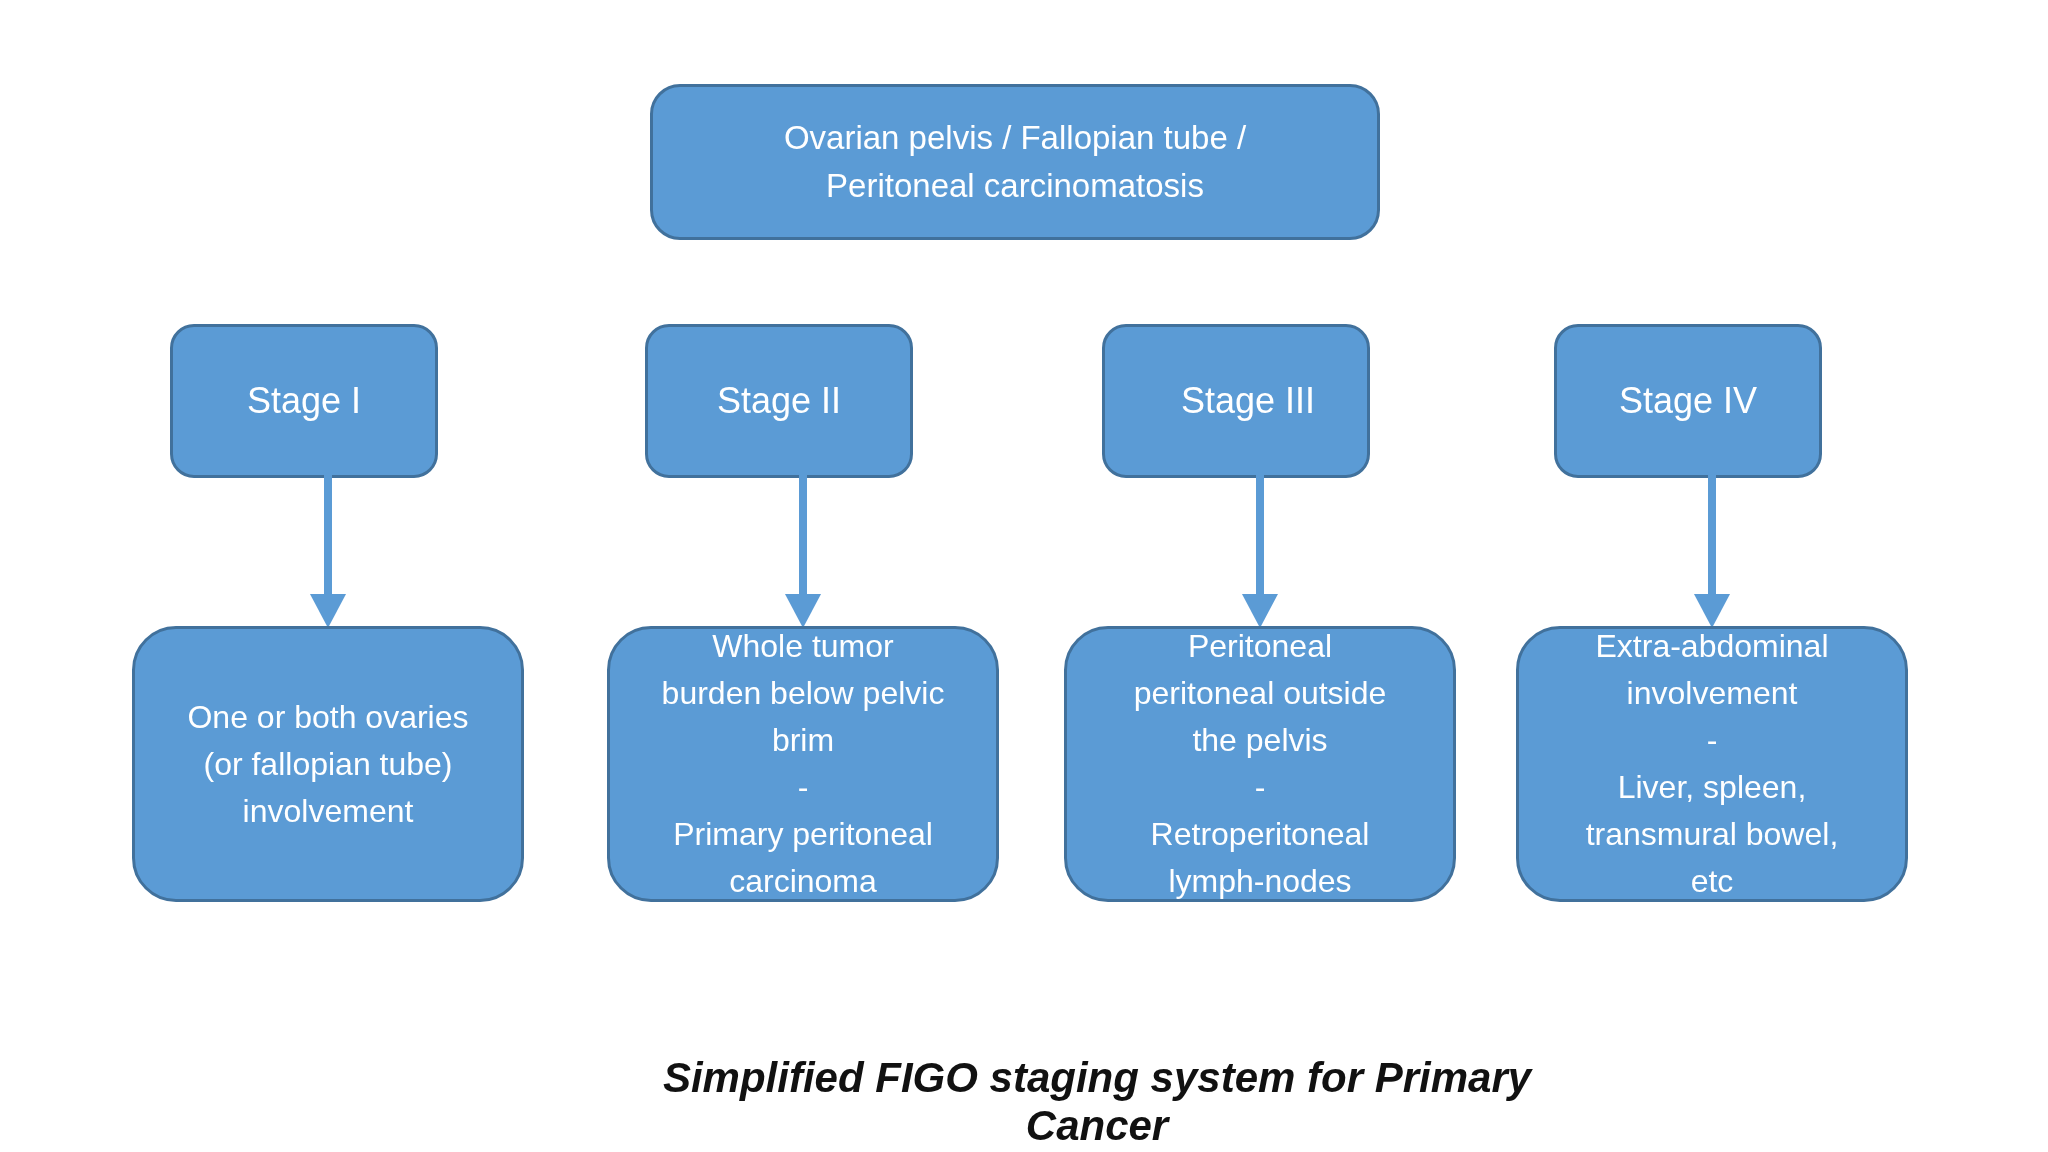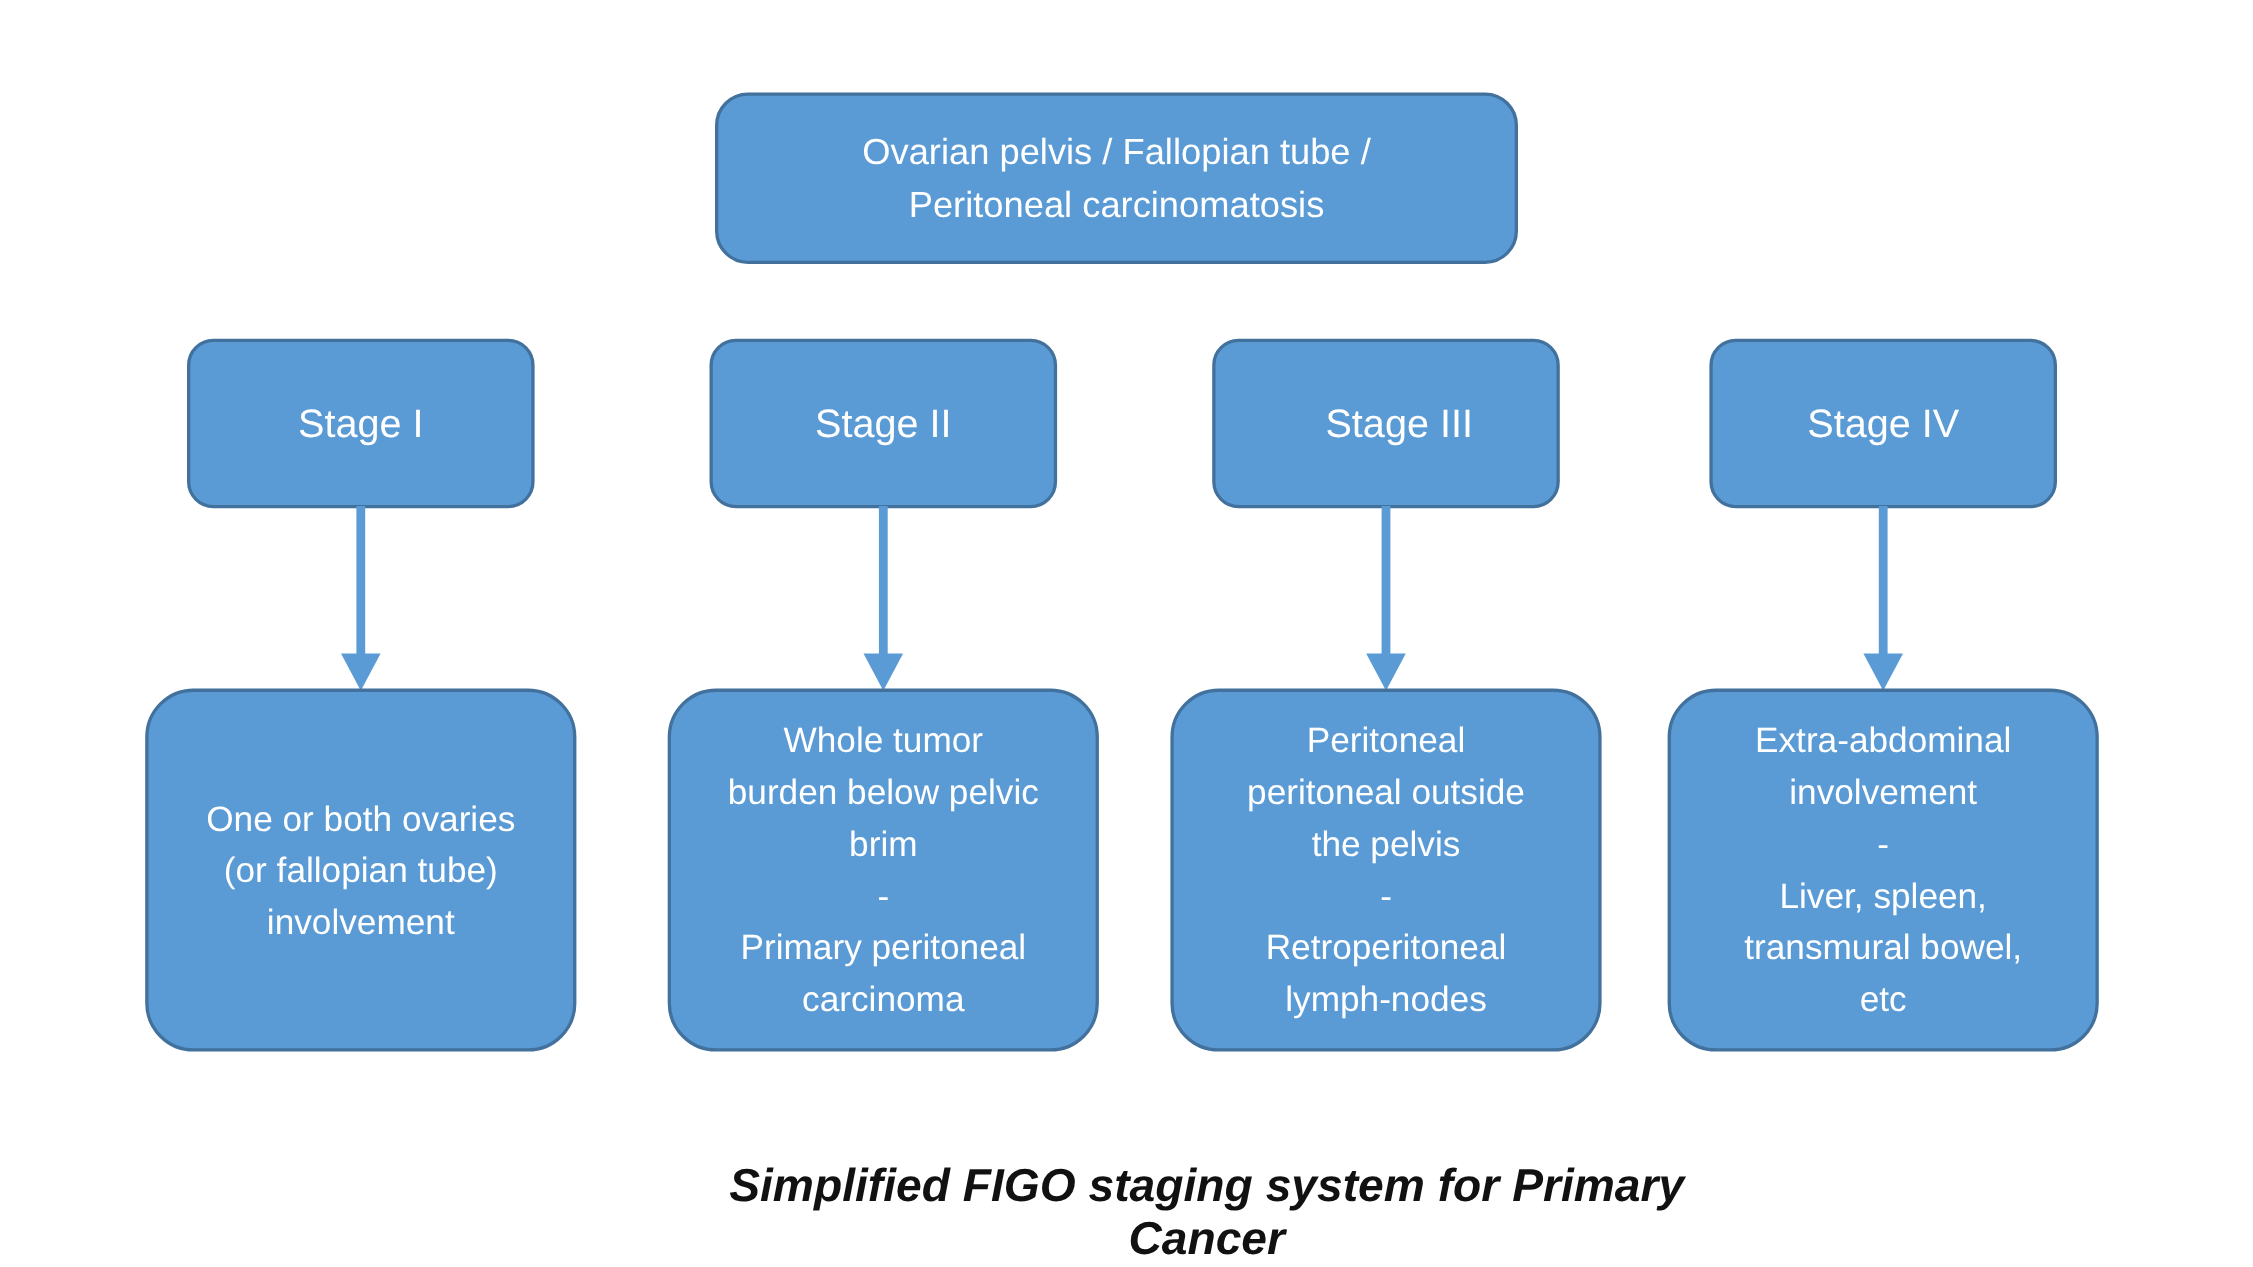--- a/index.html
+++ b/index.html
@@ -26,31 +26,31 @@
   }
   .box-text { white-space: pre-line; display: block; }
 
   .root-box {
     left: 650px; top: 84px; width: 730px; height: 156px;
     border-radius: 30px;
     font-size: 33px; line-height: 48px;
   }
 
   .stage-box {
-    top: 308px; height: 154px; width: 316px;
+    top: 324px; height: 154px; width: 268px;
     border-radius: 24px;
     font-size: 36px;
   }
   .stage-box.col1 { left: 170px; }
   .stage-box.col2 { left: 645px; }
   .stage-box.col3 { left: 1102px; padding-left: 24px; }
   .stage-box.col4 { left: 1554px; }
 
   .desc-box {
-    top: 626px; height: 330px; width: 392px;
+    top: 626px; height: 276px; width: 392px;
     border-radius: 44px;
     font-size: 32px; line-height: 47px;
     padding: 24px 14px;
   }
   .desc-box.col1 { left: 132px; }
   .desc-box.col2 { left: 607px; }
   .desc-box.col3 { left: 1064px; }
   .desc-box.col4 { left: 1516px; }
 
   .arrow {

